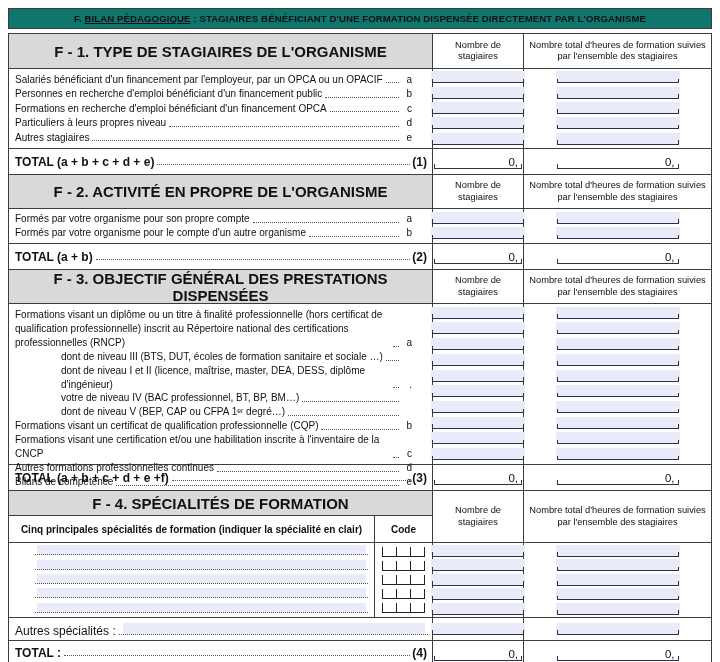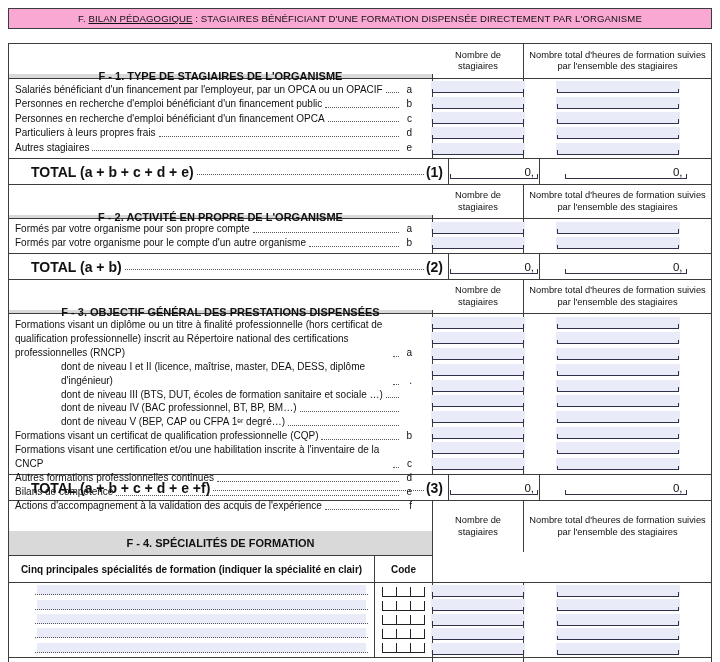--- a/index.html
+++ b/index.html
@@ -2,40 +2,40 @@
 <html><head>
 <meta charset="utf-8">
 <style>
   * { margin:0; padding:0; box-sizing:border-box; }
   html,body { background:#f4f4f4; }
   body { font-family:"Liberation Sans", sans-serif; color:#111; }
   .page { width:720px; height:662px; background:#fff; padding:8px; position:relative; }
 
   
   .banner {
-    height:21px; border:1.4px solid #3c3c3c; background:#f9a8d4;
+    height:21px; border:1.4px solid #3c3c3c; background:#0f766e;
     display:flex; align-items:center; justify-content:center;
-    font-size:9.6px; font-weight:normal; letter-spacing:.1px; margin-bottom:14px;
+    font-size:9.6px; font-weight:bold; letter-spacing:.1px; margin-bottom:4px;
   }
   .banner .u { text-decoration:underline; }
 
   
   .form { border:1.6px solid #3c3c3c; }
   .row { display:flex; }
   .bt { border-top:1.3px solid #3c3c3c; }
 
   .c-left  { width:424px; border-right:1.2px solid #3c3c3c; position:relative; }
   .c-mid   { width:91px; border-right:1.2px solid #3c3c3c; position:relative; }
   .c-right { flex:1; position:relative; }
 
   
   .sec-row { height:34px; }
   .sec-title {
     background:#d9d9d9; display:flex; align-items:center; justify-content:center;
-    font-size:11px; font-weight:bold; text-align:center;margin-top:30px;
+    font-size:15px; font-weight:bold; text-align:center;
   }
   .col-hdr {
     display:flex; align-items:center; justify-content:center; text-align:center;
     font-size:9.3px; line-height:11.5px; padding:2px 4px; background:#fff;
   }
 
   
   .labels { padding:3px 20px 3px 6px; display:flex; flex-direction:column; justify-content:space-evenly; }
   .lab-row { display:flex; align-items:flex-end; font-size:10px; line-height:13.5px; }
   .lab-row .txt { white-space:normal; }
@@ -46,21 +46,21 @@
   
   .fields { display:flex; flex-direction:column; justify-content:space-evenly; align-items:center; }
   .field { position:relative; height:13px; }
   .field.w-mid { width:94px; } .field.w-rt { width:124px; }
   .field .band { position:absolute; left:0; right:0; top:0; bottom:2px; background:#e9ebf8; }
   .field .bracket { position:absolute; left:1px; right:1px; bottom:1px; height:4.5px;
     border-left:1.6px solid #30304a; border-right:1.6px solid #30304a; border-bottom:1.6px solid #30304a; }
 
   
   .total-row { height:26px; }
-  .total-lab { display:flex; align-items:center; font-size:14px; font-weight:bold; padding:0 5px 0 6px;margin-left:16px; }
+  .total-lab { display:flex; align-items:center; font-size:12px; font-weight:bold; padding:0 5px 0 6px; }
   .total-lab .dots { flex:1; border-bottom:1.2px dotted #555; margin:5px 2px 0 3px; }
   .total-cell { display:flex; align-items:center; justify-content:center; }
   .tfield { position:relative; height:15px; }
   .tfield.w-mid { width:94px; } .tfield.w-rt { width:124px; }
   .tfield .bracket { position:absolute; left:1px; right:1px; bottom:0; height:5px;
     border-left:1.6px solid #30304a; border-right:1.6px solid #30304a; border-bottom:1.6px solid #30304a; }
   .tfield .val { position:absolute; right:5px; bottom:1px; font-size:11.5px; }
 
   
   .f1-data { height:80px; }
@@ -116,26 +116,26 @@
             <span class="txt">Salariés bénéficiant d'un financement par l'employeur, par un OPCA ou un OPACIF</span>
             <span class="dots"></span>
             <span class="letter">a</span>
           </div>
         <div class="lab-row">
             <span class="txt">Personnes en recherche d'emploi bénéficiant d'un financement public</span>
             <span class="dots"></span>
             <span class="letter">b</span>
           </div>
         <div class="lab-row">
-            <span class="txt">Personnes en recherche d'emploi bénéficiant d'un financement OPCA</span>
+            <span class="txt">Formations en recherche d'emploi bénéficiant d'un financement OPCA</span>
             <span class="dots"></span>
             <span class="letter">c</span>
           </div>
         <div class="lab-row">
-            <span class="txt">Particuliers à leurs propres frais</span>
+            <span class="txt">Particuliers à leurs propres niveau</span>
             <span class="dots"></span>
             <span class="letter">d</span>
           </div>
         <div class="lab-row">
             <span class="txt">Autres stagiaires</span>
             <span class="dots"></span>
             <span class="letter">e</span>
           </div>
       </div>
       <div class="c-mid fields">
@@ -272,31 +272,31 @@
     </div>
 
     <div class="row bt f3-data">
       <div class="c-left labels">
         <div class="lab-row">
             <span class="txt">Formations visant un diplôme ou un titre à finalité professionnelle (hors certificat de qualification professionnelle) inscrit au Répertoire national des certifications professionnelles (RNCP)</span>
             <span class="dots"></span>
             <span class="letter">a</span>
           </div>
         <div class="lab-row indent">
+            <span class="txt">dont de niveau III  (BTS, DUT, écoles de formation sanitaire et sociale …)</span>
+            <span class="dots"></span>
+            <span class="letter"></span>
+          </div>
+        <div class="lab-row indent">
             <span class="txt">dont de niveau I et II (licence, maîtrise, master, DEA, DESS, diplôme d'ingénieur)</span>
             <span class="dots"></span>
             <span class="letter">.</span>
           </div>
         <div class="lab-row indent">
-            <span class="txt">dont de niveau III  (BTS, DUT, écoles de formation sanitaire et sociale …)</span>
-            <span class="dots"></span>
-            <span class="letter"></span>
-          </div>
-        <div class="lab-row indent">
-            <span class="txt">dont de niveau IV  (BAC professionnel, BT, BP, BM…)</span>
+            <span class="txt">votre de niveau IV  (BAC professionnel, BT, BP, BM…)</span>
             <span class="dots"></span>
             <span class="letter"></span>
           </div>
         <div class="lab-row indent">
             <span class="txt">dont de niveau V (BEP, CAP ou CFPA 1ᵉʳ degré…)</span>
             <span class="dots"></span>
             <span class="letter"></span>
           </div>
         <div class="lab-row">
             <span class="txt">Formations visant un certificat de qualification professionnelle (CQP)</span>

